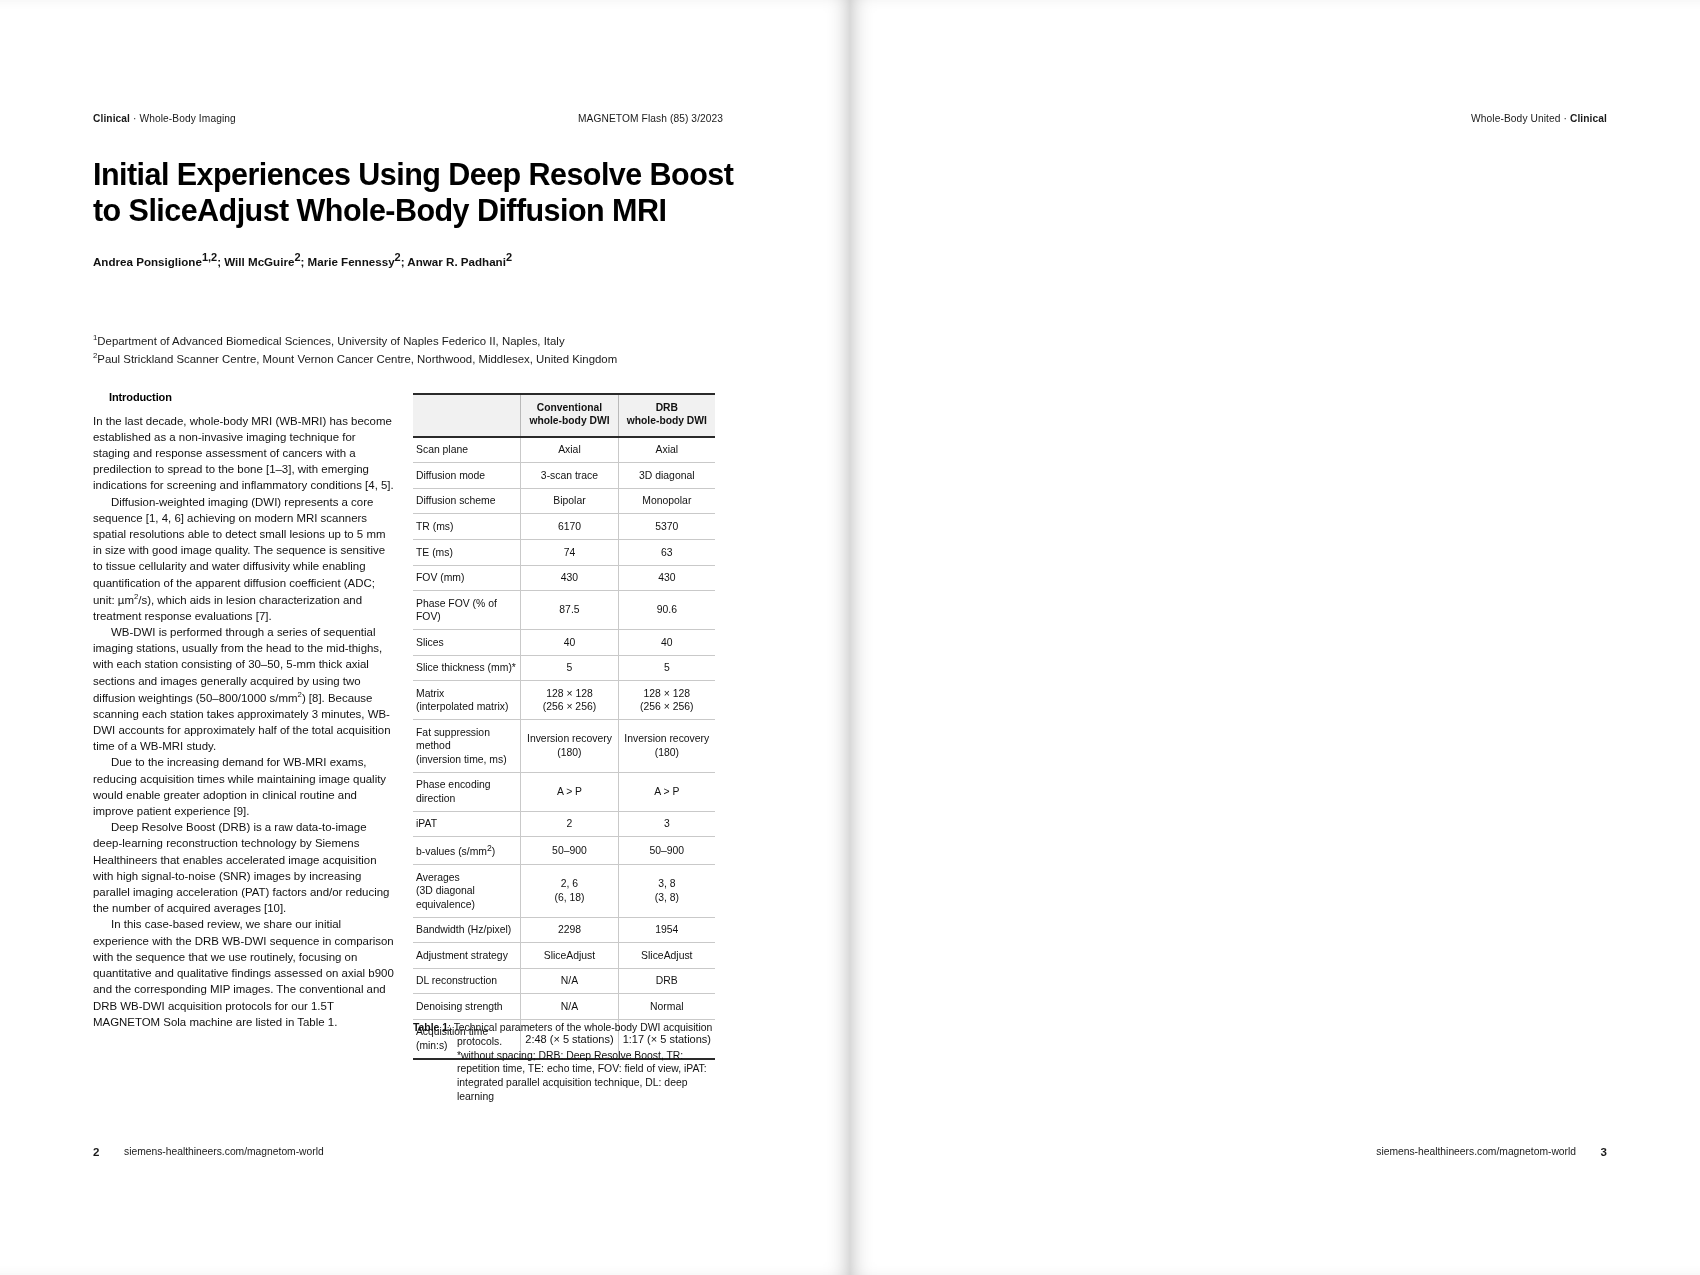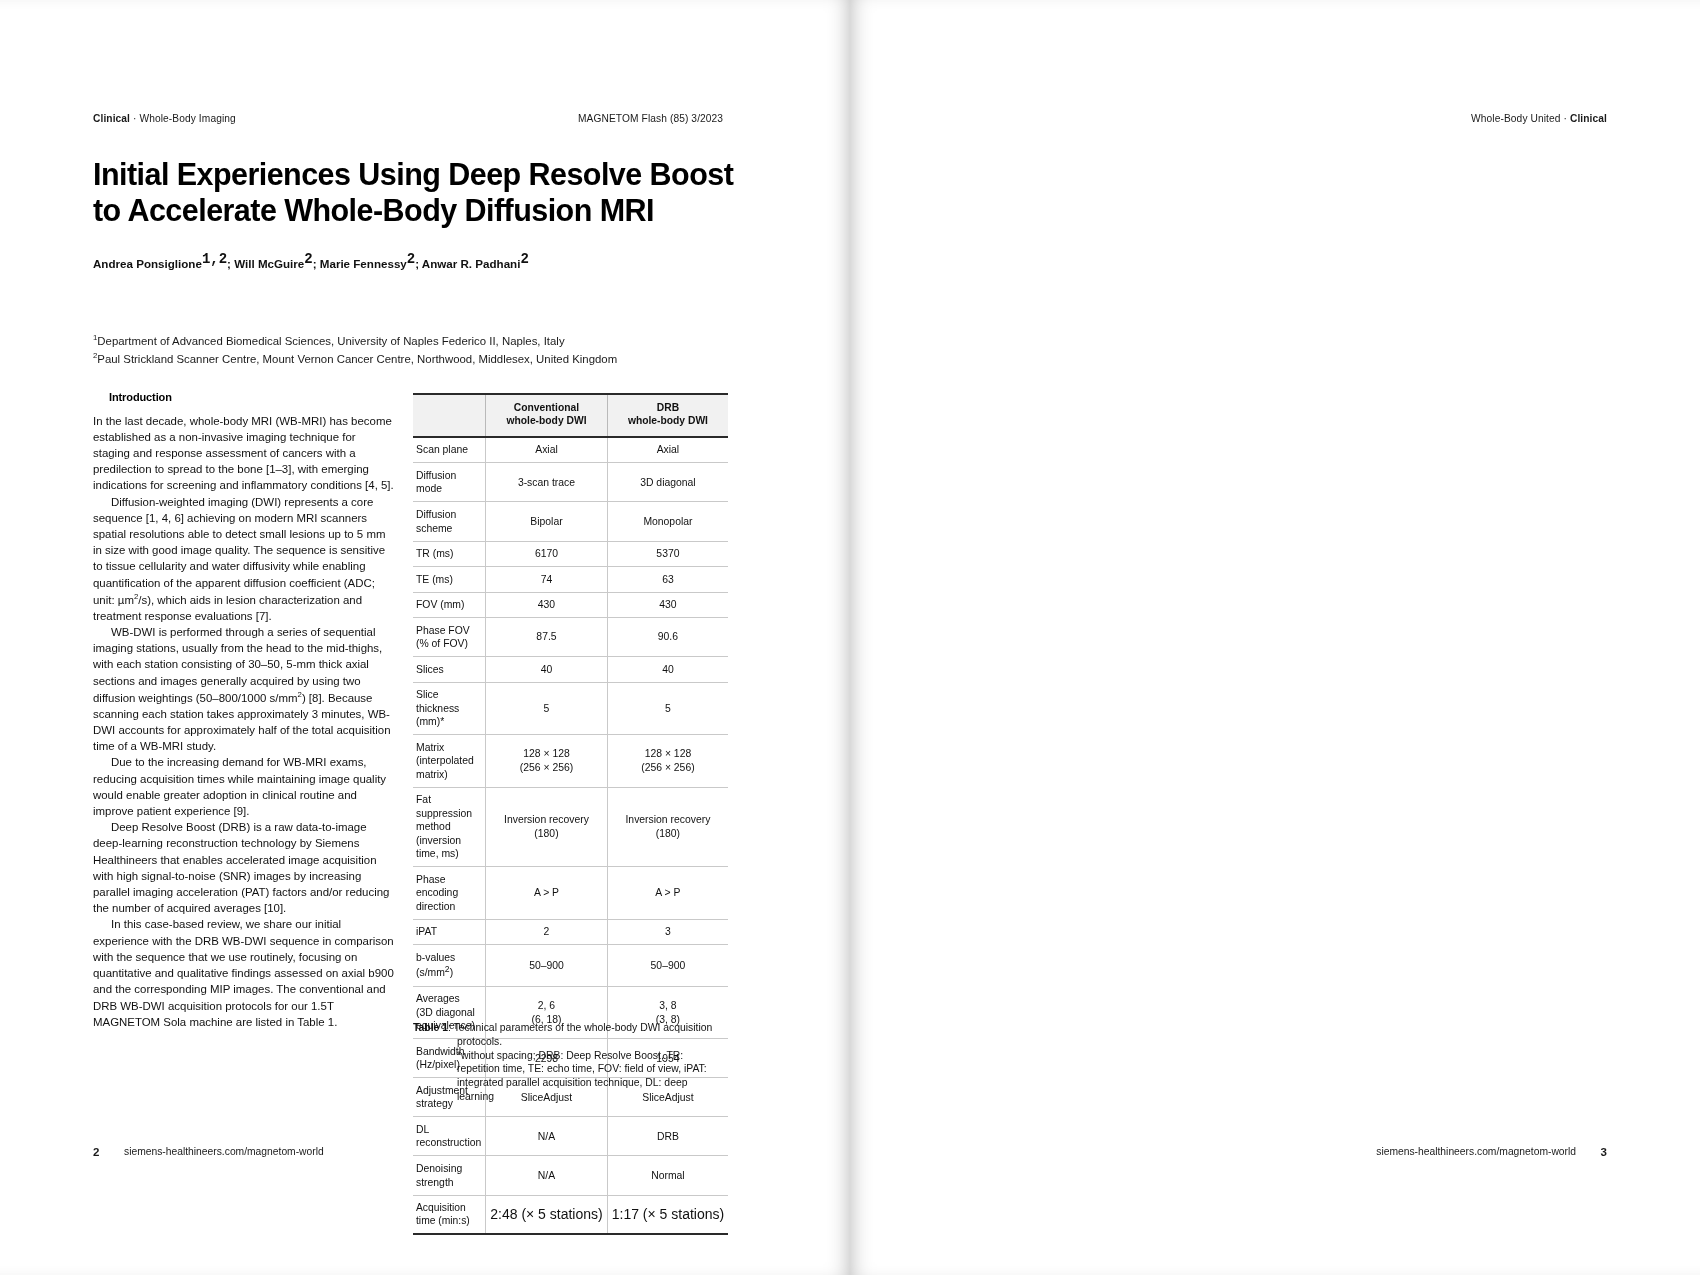--- a/index.html
+++ b/index.html
@@ -56,21 +56,21 @@
   }
   .authors {
     position: absolute;
     left: 93px;
     top: 251px;
     width: 660px;
     font-size: 11.6px;
     font-weight: 700;
     color: #111;
   }
-  .authors sup { font-size: 14px; font-weight: 700; font-family: Liberation Mono, monospace; }
+  .authors sup { font-size: 11px; font-weight: 700; }
   .affil {
     position: absolute;
     left: 93px;
     top: 284px;
     width: 660px;
     font-size: 11.4px;
     line-height: 1.48;
     color: #1a1a1a;
     margin-top: 48px;
   }
@@ -130,21 +130,21 @@
   table.params td.lbl {
     text-align: left;
     width: 44%;
     padding-left: 3px;
   }
   table.params td.val {
     text-align: center;
     border-left: 1px solid #c9c9c9;
     width: 28%;
   }
-  table.params td.val.last { white-space: nowrap; font-size: 14px; }
+  table.params td.val.last { white-space: nowrap; font-size: 11px; }
   table.params td.lbl.last { font-size: 10.3px; }
   .tbl-caption {
     position: absolute;
     left: 413px;
     top: 1021px;
     width: 302px;
     font-size: 10.4px;
     line-height: 1.33;
     color: #111;
   }
@@ -172,21 +172,21 @@
 
   <div class="page page-left">
 
     <div class="runhead rh-left-l">
       <b>Clinical</b><span> · Whole-Body Imaging</span>
     </div>
     <div class="runhead rh-left-r">MAGNETOM Flash (85) 3/2023</div>
 
     <div class="article-title">
       <div>Initial Experiences Using Deep Resolve Boost</div>
-      <div>to Accelerate Whole-Body Diffusion MRI</div>
+      <div>to SliceAdjust Whole-Body Diffusion MRI</div>
     </div>
 
     <div class="authors">
       Andrea Ponsiglione<sup>1,2</sup>; Will McGuire<sup>2</sup>; Marie Fennessy<sup>2</sup>; Anwar R. Padhani<sup>2</sup>
     </div>
 
     <div class="affil">
       <div><sup>1</sup>Department of Advanced Biomedical Sciences, University of Naples Federico II, Naples, Italy</div>
       <div><sup>2</sup>Paul Strickland Scanner Centre, Mount Vernon Cancer Centre, Northwood, Middlesex, United Kingdom</div>
     </div>

